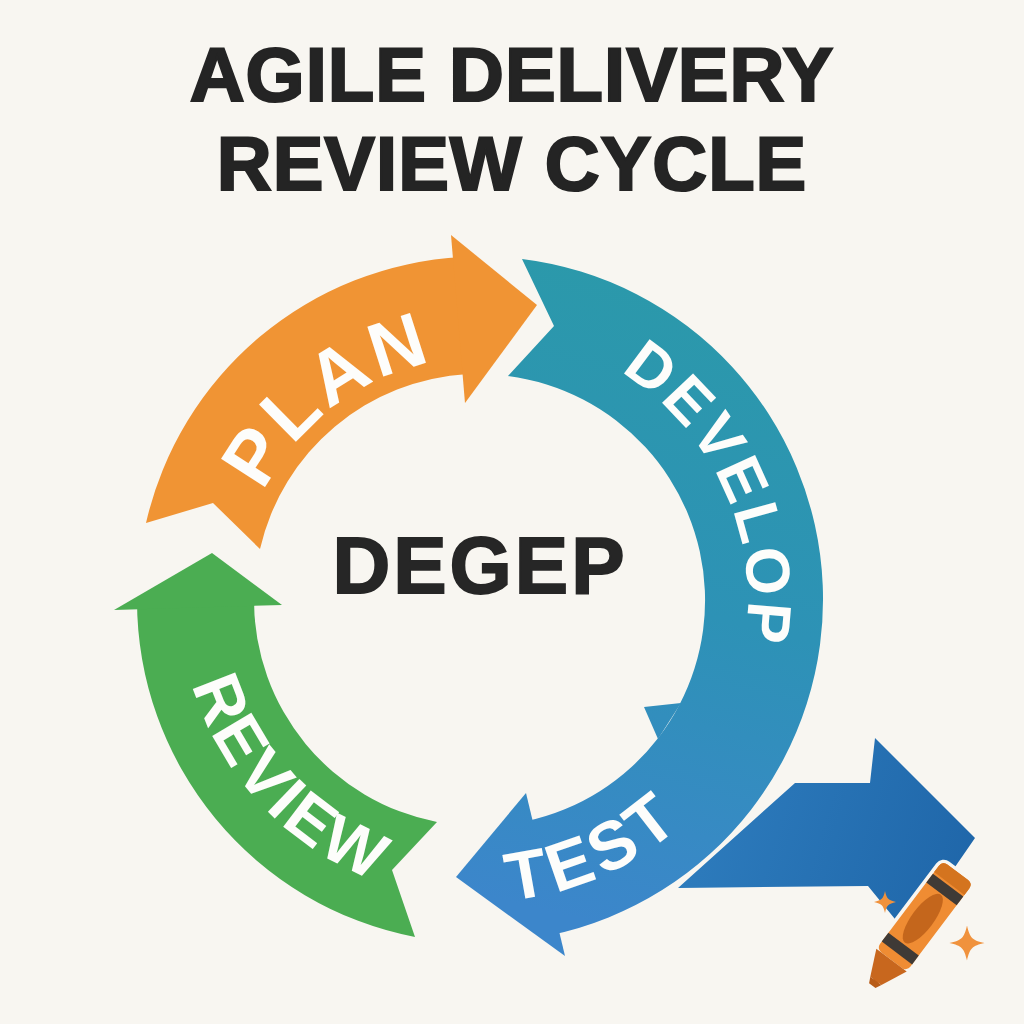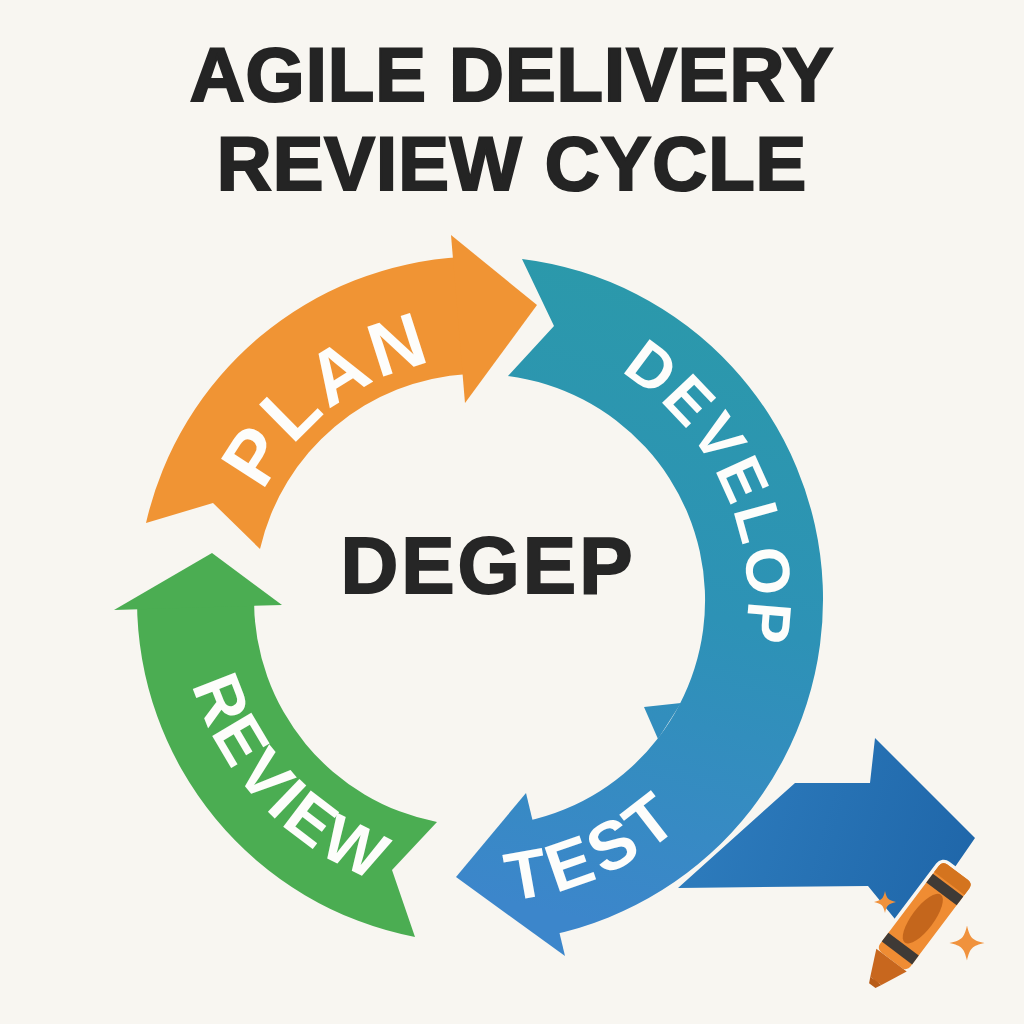--- a/index.html
+++ b/index.html
@@ -12,21 +12,21 @@
   .page{position:absolute;inset:0;}
   .title{
     position:absolute;top:30px;left:0;width:1024px;
     text-align:center;
     font-size:76px;line-height:89px;font-weight:bold;
     color:#242424;
     letter-spacing:1px;
     -webkit-text-stroke:2.2px #242424;
   }
   .center-label{
-    position:absolute;top:520px;left:8px;width:960px;
+    position:absolute;top:520px;left:0;width:960px;
     text-align:center;
     font-size:80px;font-weight:bold;color:#262626;
     letter-spacing:3px;
     -webkit-text-stroke:1.8px #262626;
   }
   svg{position:absolute;top:0;left:0;}
   .ring-label{
     font-family:"Liberation Sans", sans-serif;
     font-weight:bold;fill:#FDFDFB;
   }

